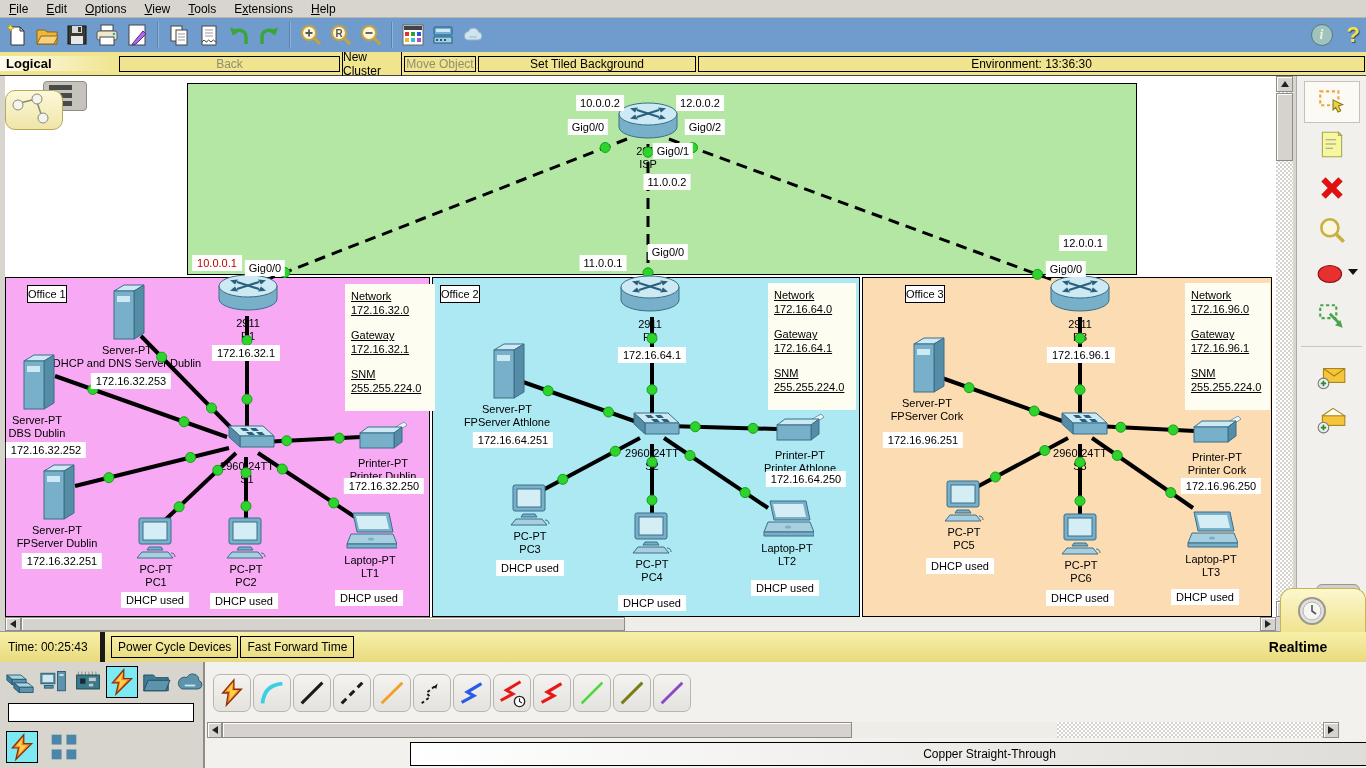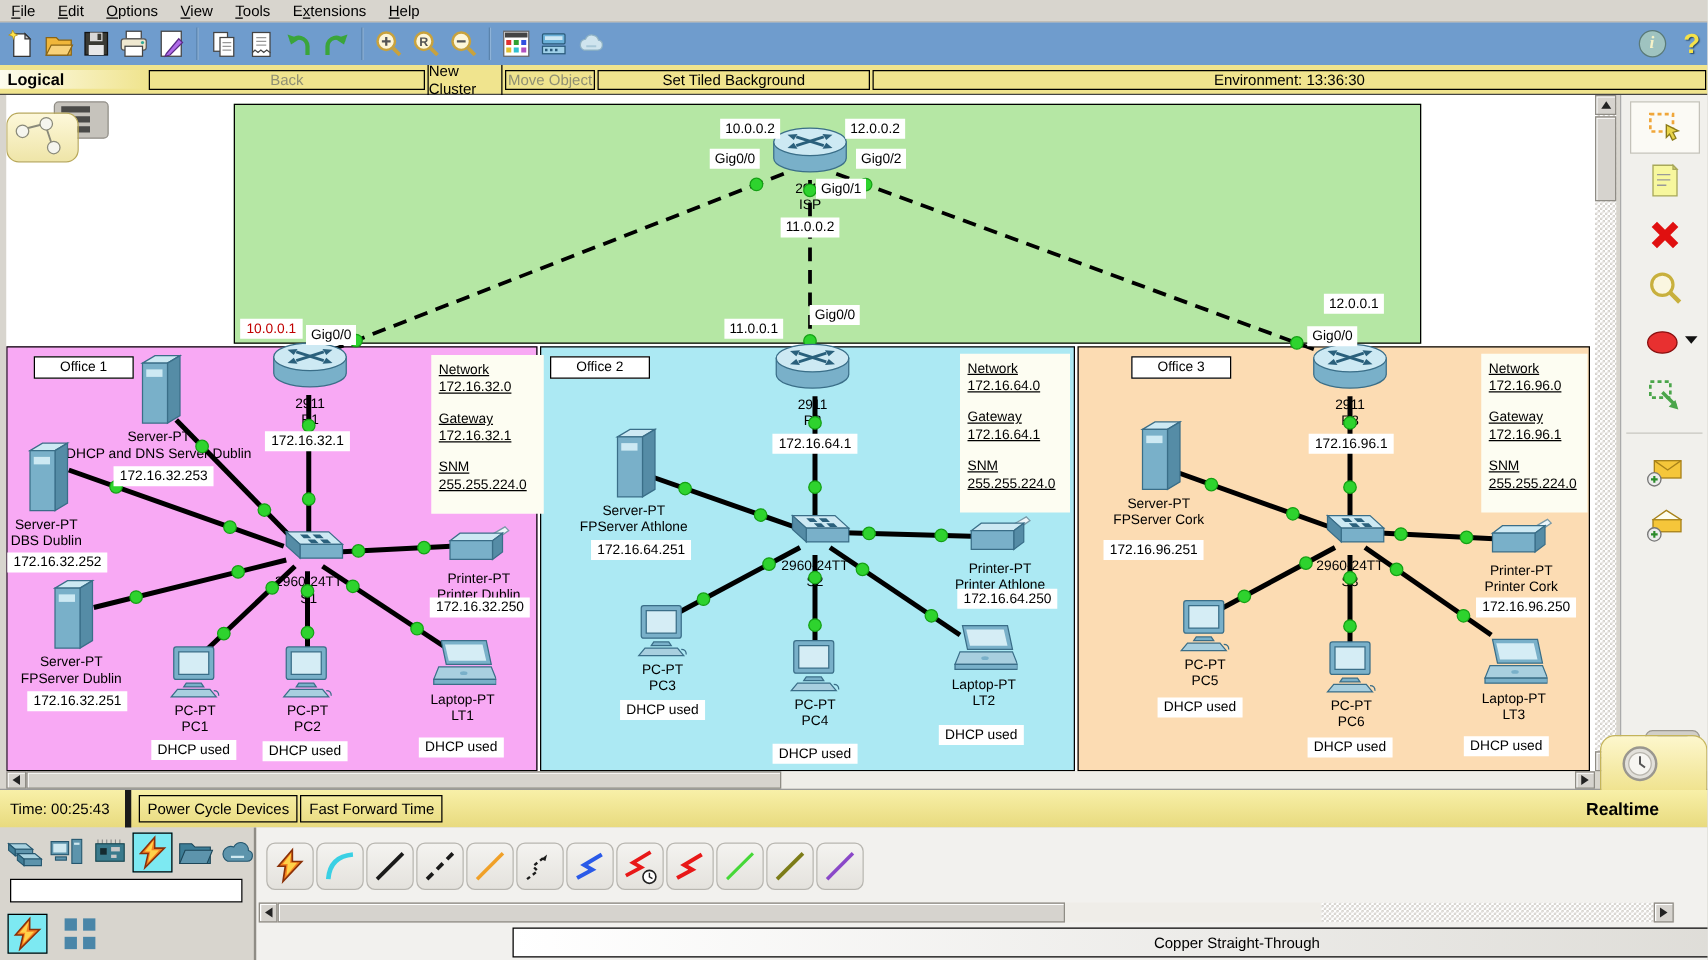--- a/index.html
+++ b/index.html
@@ -19,21 +19,21 @@
   .help-q{color:#f5e24a;font-size:22px;font-weight:bold;text-shadow:1px 1px 1px #2a4a66;}
   
   .navbar{height:24px;background:#f0e48e;display:flex;align-items:center;border-bottom:1px solid #444;}
   .nav-tab{width:118px;background:linear-gradient(to right,#fdfcee,#f0e48e);font-weight:bold;font-size:13px;
     display:flex;align-items:center;padding-left:6px;}
   .nav-btn{border:1px solid #000;margin:2px 1px;font-size:12px;display:flex;align-items:center;justify-content:center;background:transparent;}
   .grayed{color:#8f8f73;}
   
   .canvas{position:absolute;left:5px;top:76px;width:1271px;height:541px;background:#fff;overflow:hidden;}
   .region{position:absolute;border:1px solid #000;z-index:1;}
-  .region-label{position:absolute;z-index:2;background:#fff;border:1px solid #000;font-size:11px;padding:2px 20px;white-space:nowrap;}
+  .region-label{position:absolute;z-index:2;background:#fff;border:1px solid #000;font-size:11px;padding:2px 0;white-space:nowrap;}
   .dev-label{position:absolute;z-index:2;transform:translateX(-50%);text-align:center;font-size:11px;line-height:13px;white-space:nowrap;color:#000;}
   .linklayer{position:absolute;left:0;top:0;z-index:3;}
   .device{position:absolute;z-index:4;transform:translate(-50%,-50%);}
   .note{position:absolute;z-index:5;transform:translate(-50%,-50%);background:#fff;padding:2px 5px;font-size:11px;white-space:nowrap;}
   .note.red{color:#c00000;}
   .portlabel{position:absolute;z-index:5;transform:translate(-50%,-50%);background:#fff;padding:2px 4px;font-size:11px;white-space:nowrap;}
   .infobox{position:absolute;z-index:5;background:#fdfdf2;padding:5px 6px;font-size:11px;line-height:14px;}
   .infobox .grp{margin-bottom:11px;text-decoration:underline;}
   .corner-shelf{position:absolute;z-index:6;left:38px;top:5px;width:44px;height:30px;background:#c6c3bc;border:1px solid #8f8c85;border-radius:4px;}
   .corner-shelf i{display:block;height:5px;background:#4a4a48;margin:3px 14px 2px 5px;}
@@ -598,21 +598,21 @@
         <polygon points="34,9 46,2 49,5 39,12" fill="#eef6fa" stroke="#7a9aa8"></polygon>
         <polygon points="2,13 10,7 44,7 36,13" fill="#cde9f3" stroke="#3a6e88"></polygon>
         <polygon points="36,13 44,7 44,22 36,28" fill="#558ca6" stroke="#3a6e88"></polygon>
         <rect x="2" y="13" width="34" height="15" fill="#79b0c9" stroke="#3a6e88"></rect>
       </svg></div>
     <div class="portlabel" style="left: 595px; top: 27px;">10.0.0.2</div>
     <div class="portlabel" style="left: 695px; top: 27px;">12.0.0.2</div>
     <div class="portlabel" style="left: 583px; top: 51px;">Gig0/0</div>
     <div class="portlabel" style="left: 700px; top: 51px;">Gig0/2</div>
     <div class="portlabel" style="left: 668px; top: 75px;">Gig0/1</div>
-    <div class="portlabel" style="left: 643px; top: 106px;">11.0.0.2</div>
+    <div class="portlabel" style="left: 662px; top: 106px;">11.0.0.2</div>
     <div class="portlabel" style="left: 260px; top: 192px;">Gig0/0</div>
     <div class="portlabel" style="left: 598px; top: 187px;">11.0.0.1</div>
     <div class="portlabel" style="left: 663px; top: 176px;">Gig0/0</div>
     <div class="portlabel" style="left: 1078px; top: 167px;">12.0.0.1</div>
     <div class="portlabel" style="left: 1061px; top: 193px;">Gig0/0</div>
     <div class="note red" style="left: 212px; top: 187px;">10.0.0.1</div>
     <div class="note" style="left: 241px; top: 277px;">172.16.32.1</div>
     <div class="note" style="left: 126px; top: 305px;">172.16.32.253</div>
     <div class="note" style="left: 41px; top: 374px;">172.16.32.252</div>
     <div class="note" style="left: 57px; top: 485px;">172.16.32.251</div>

